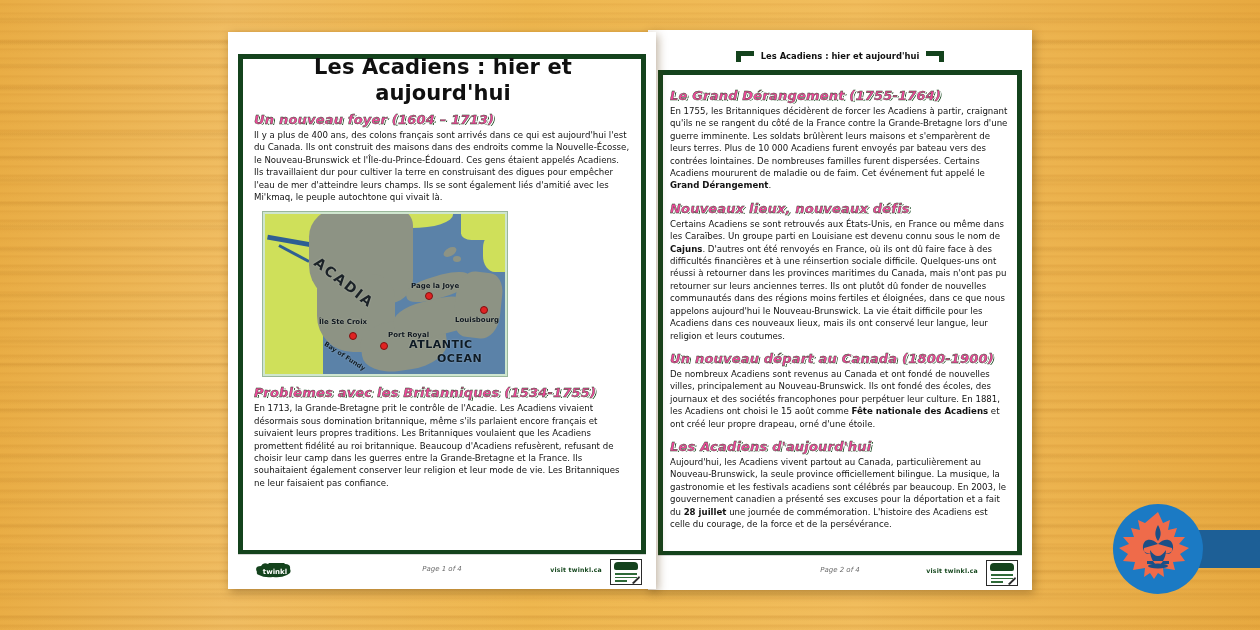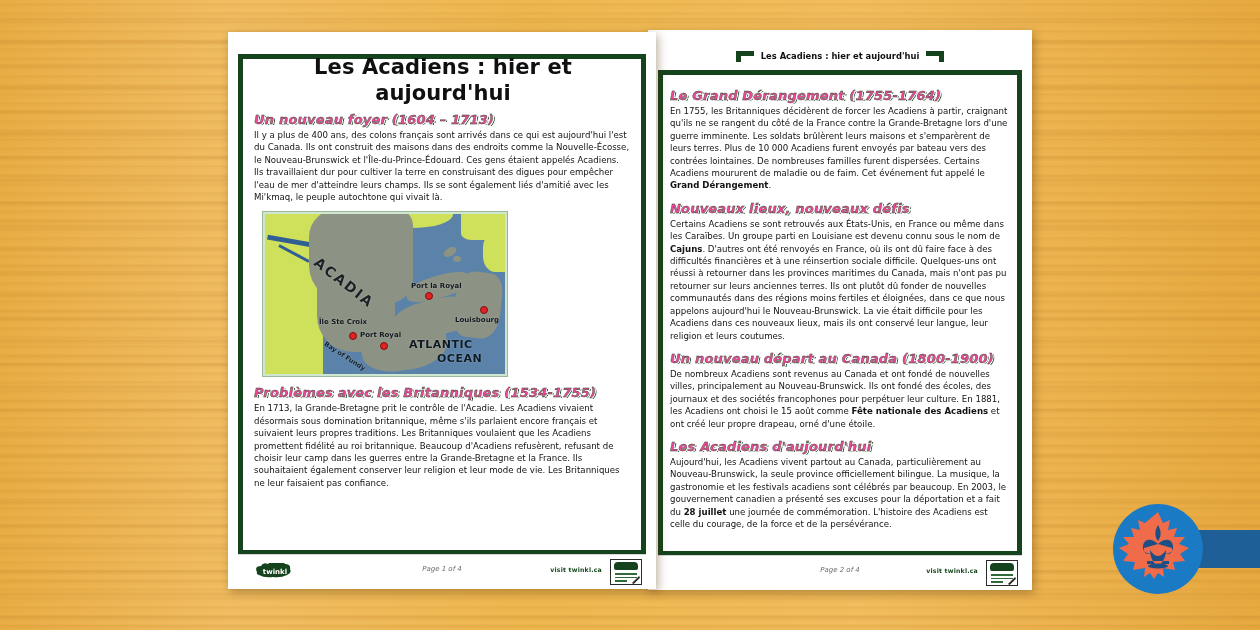--- a/index.html
+++ b/index.html
@@ -281,24 +281,24 @@
         <div class="landmass" style="left:190px;top:58px;width:46px;height:66px;border-radius:38% 30% 38% 30%;transform:rotate(6deg);"></div>
         <div class="landmass" style="left:178px;top:34px;width:14px;height:8px;border-radius:50%;transform:rotate(-30deg);"></div>
         <div class="landmass" style="left:188px;top:42px;width:8px;height:6px;border-radius:50%;"></div>
 
         <div class="dot" style="left:160px;top:78px;"></div>
         <div class="dot" style="left:215px;top:92px;"></div>
         <div class="dot" style="left:84px;top:118px;"></div>
         <div class="dot" style="left:115px;top:128px;"></div>
 
         <div class="mlabel big" style="left:56px;top:40px;">ACADIA</div>
-        <div class="mlabel" style="left:146px;top:68px;">Port la Royal</div>
+        <div class="mlabel" style="left:146px;top:68px;">Page la Joye</div>
         <div class="mlabel" style="left:190px;top:102px;">Louisbourg</div>
         <div class="mlabel" style="left:54px;top:104px;">Île Ste Croix</div>
-        <div class="mlabel" style="left:95px;top:117px;">Port Royal</div>
+        <div class="mlabel" style="left:123px;top:117px;">Port Royal</div>
         <div class="mlabel fundy" style="left:62px;top:126px;">Bay of Fundy</div>
         <div class="mlabel ocean-lbl" style="left:144px;top:124px;">ATLANTIC</div>
         <div class="mlabel ocean-lbl" style="left:172px;top:138px;">OCEAN</div>
       </div>
 
       <h3 class="section">Problèmes avec les Britanniques (1534-1755)</h3>
       <p class="para">En 1713, la Grande-Bretagne prit le contrôle de l'Acadie. Les Acadiens vivaient désormais sous domination britannique, même s'ils parlaient encore français et suivaient leurs propres traditions. Les Britanniques voulaient que les Acadiens promettent fidélité au roi britannique. Beaucoup d'Acadiens refusèrent, refusant de choisir leur camp dans les guerres entre la Grande-Bretagne et la France. Ils souhaitaient également conserver leur religion et leur mode de vie. Les Britanniques ne leur faisaient pas confiance.</p>
 
     </div>
 

